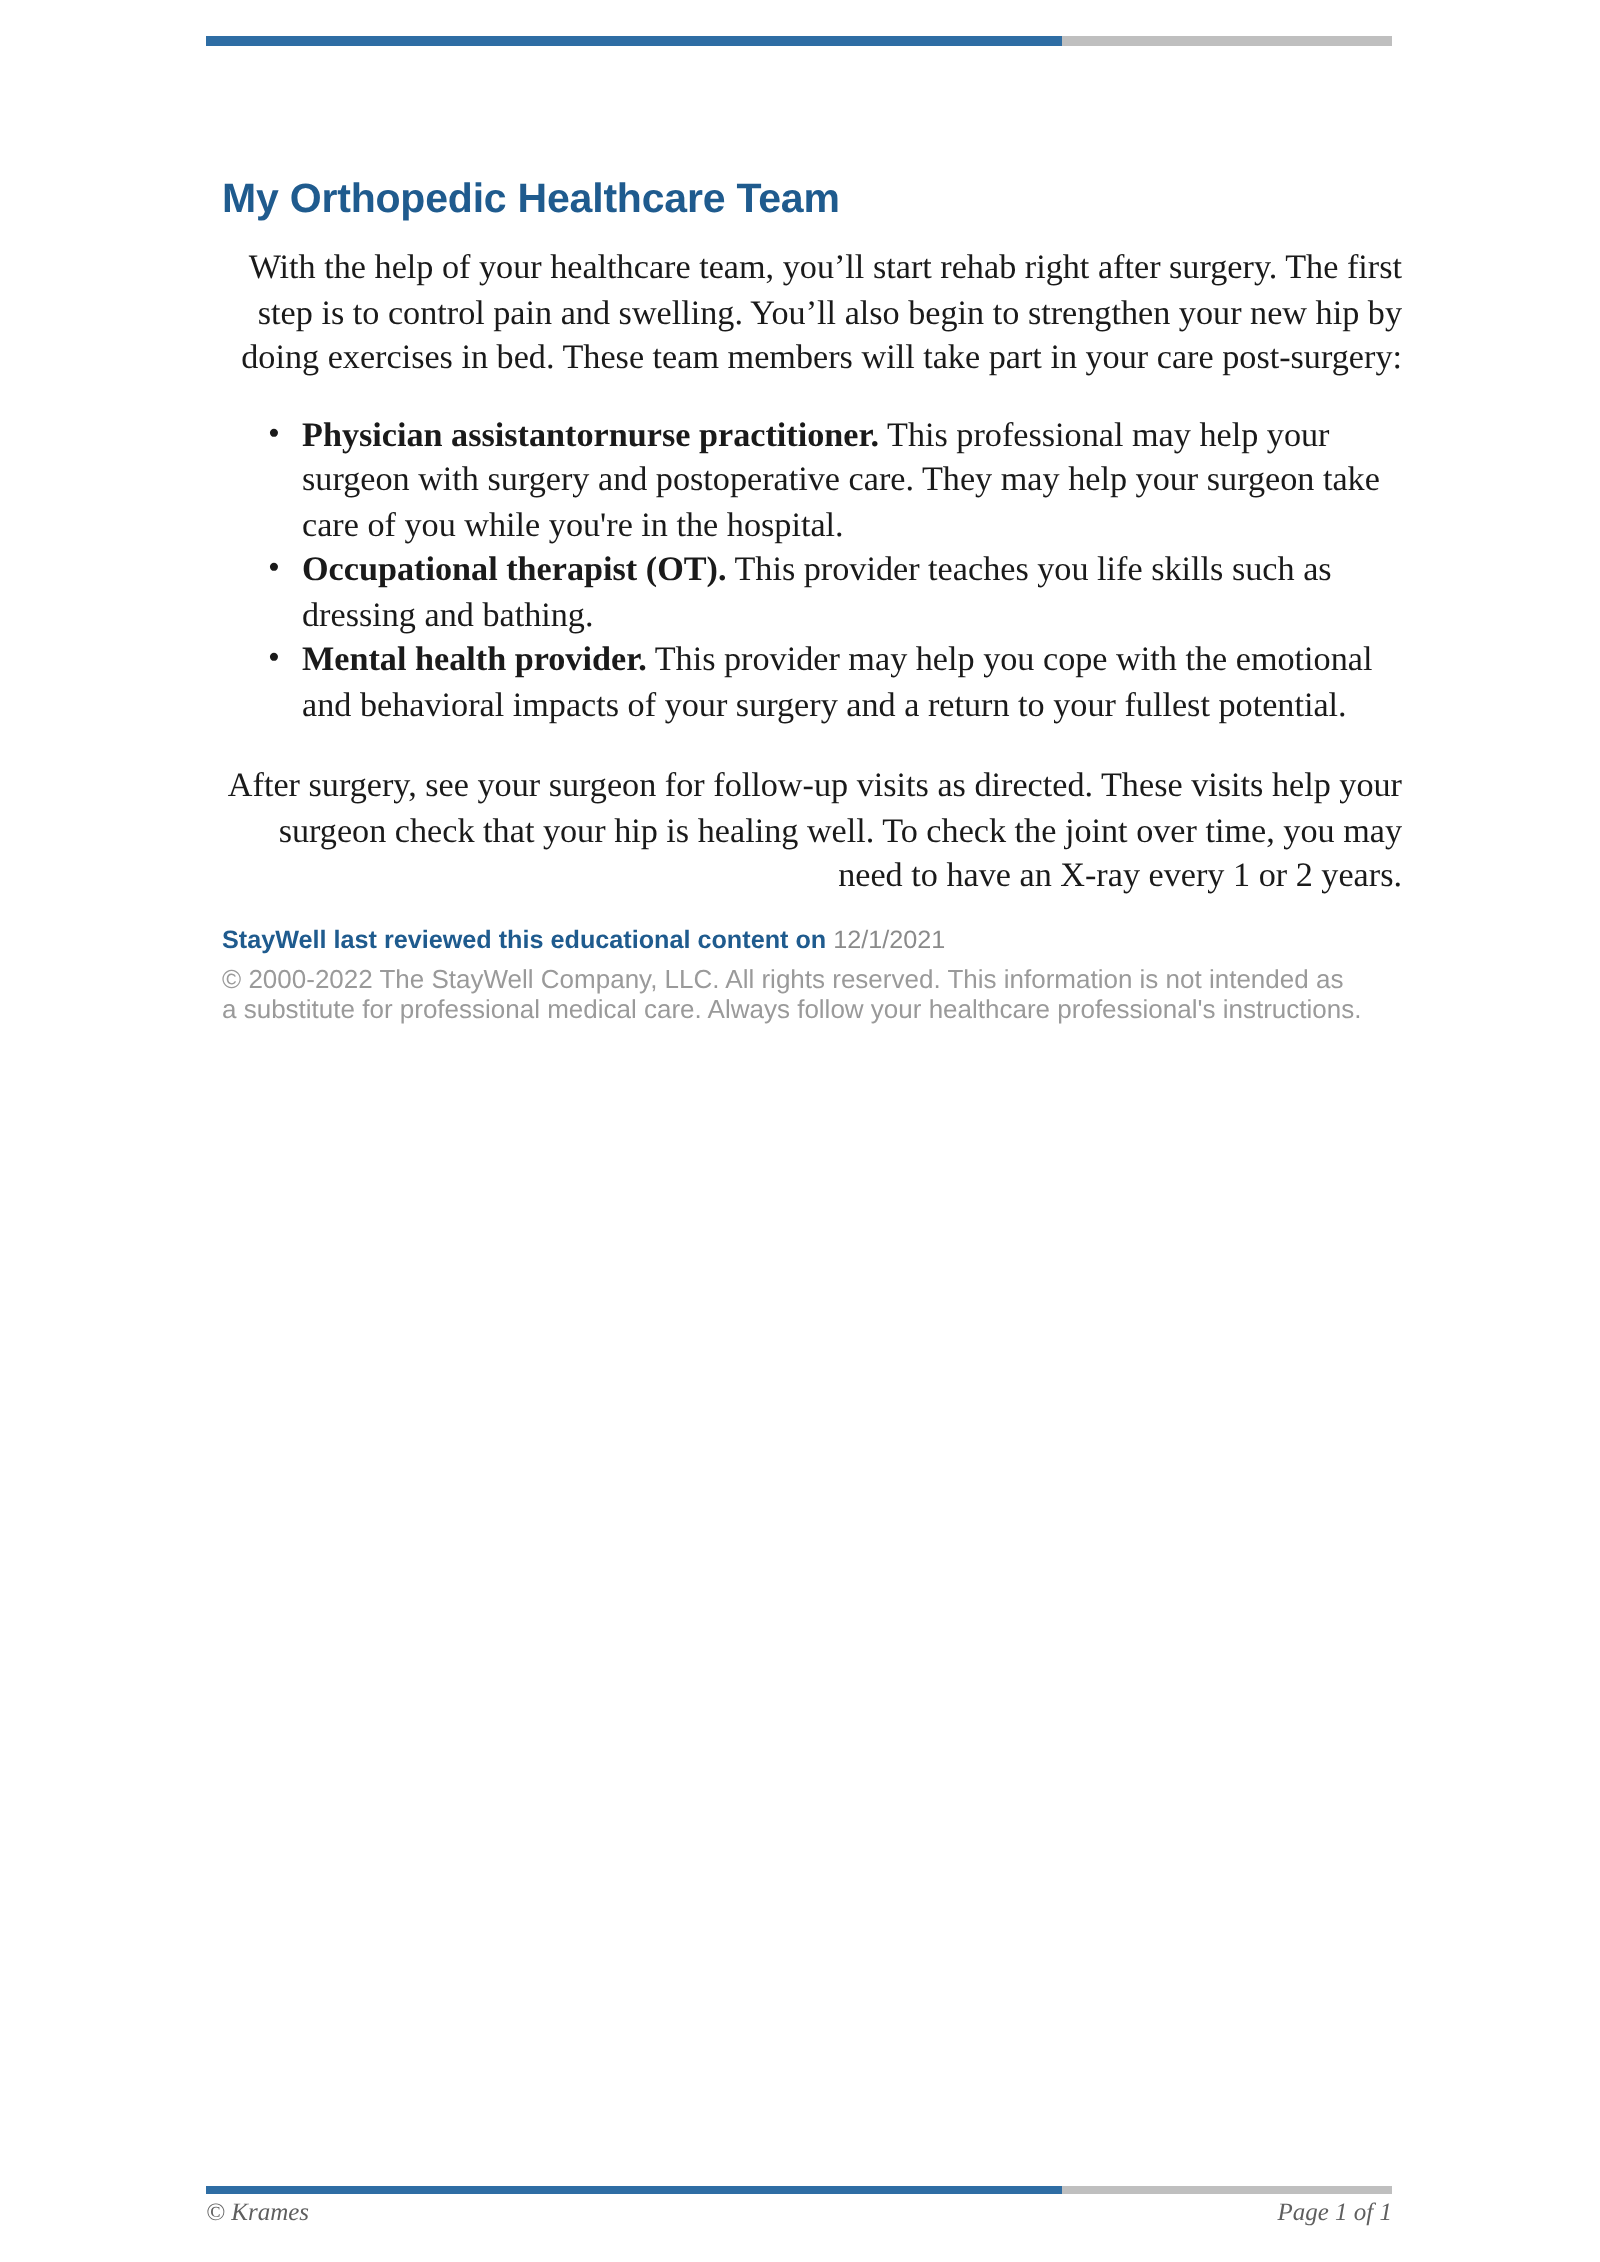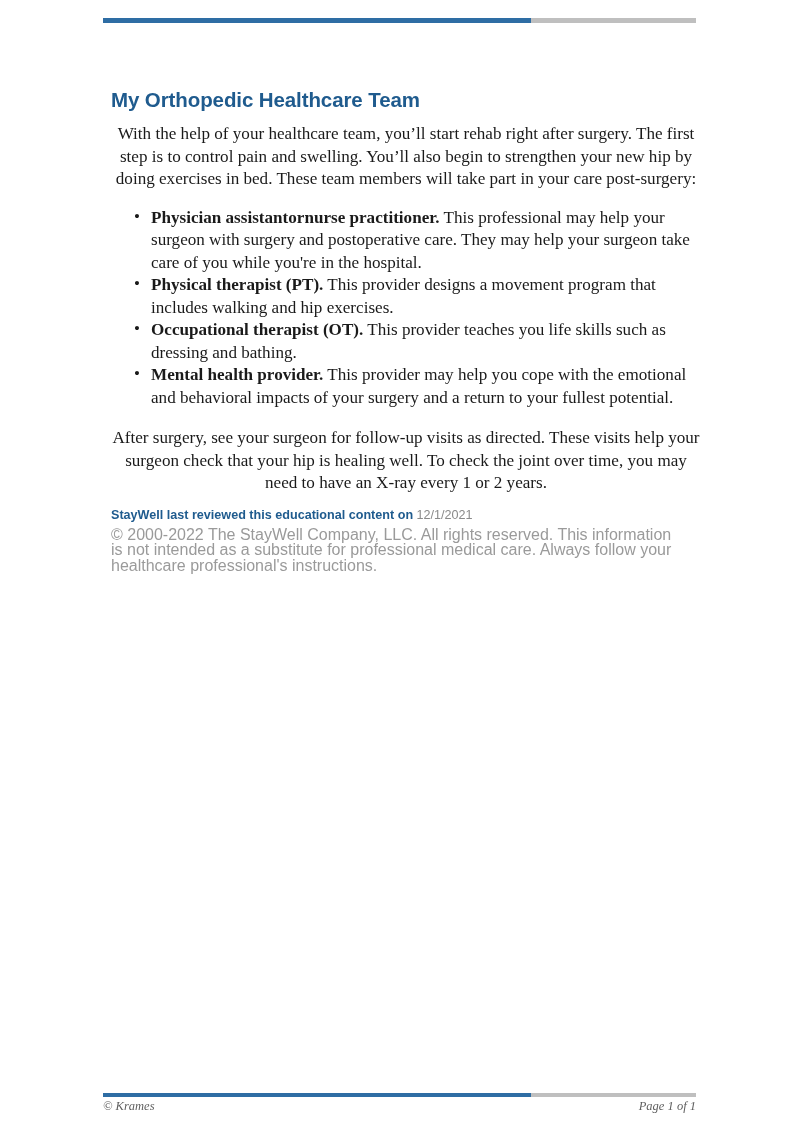--- a/index.html
+++ b/index.html
@@ -54,21 +54,21 @@
     color: #1f5b8e;
     margin: 0 0 11px 0;
     letter-spacing: -0.1px;
   }
 
   p.body-text {
     font-size: 17.1px;
     line-height: 22.5px;
     color: #1a1a1a;
     margin: 0 0 16px 0;
-    text-align: center;
+    text-align: right;
   }
 
   ul.team-list {
     margin: 0 0 18px 0;
     padding-left: 40px;
     list-style: none;
   }
   ul.team-list li {
     font-size: 17.1px;
     line-height: 22.5px;
@@ -99,21 +99,21 @@
     margin: 5px 0 4px 0;
     line-height: 16px;
   }
   .reviewed b {
     color: #1f5b8e;
     font-weight: bold;
   }
 
   .copyright {
     font-family: "Liberation Sans", sans-serif;
-    font-size: 16px;
+    font-size: 13px;
     color: #9a9a9a;
     line-height: 15.5px;
     margin: 0;
     max-width: 570px;
   }
 
   
   .bottom-rule {
     position: absolute;
     left: 103px;
@@ -158,21 +158,20 @@
   </div>
 
   <div class="content">
 
     <h1 class="doc-title">My Orthopedic Healthcare Team</h1>
 
     <p class="body-text">With the help of your healthcare team, you’ll start rehab right after surgery. The first step is to control pain and swelling. You’ll also begin to strengthen your new hip by doing exercises in bed. These team members will take part in your care post-surgery:</p>
 
     <ul class="team-list">
       <li><b>Physician assistantornurse practitioner.</b><span> This professional may help  your surgeon with surgery and postoperative care. They may help your surgeon take care of you while you're in the hospital.</span></li>
-      <li><b>Physical therapist (PT).</b><span> This provider designs a movement program that includes walking and hip exercises.</span></li>
       <li><b>Occupational therapist (OT).</b><span> This provider teaches you life skills such as dressing and bathing.</span></li>
       <li><b>Mental health provider.</b><span> This provider may help you cope with the emotional and behavioral impacts of your surgery and a return to your fullest potential.</span></li>
     </ul>
 
     <div class="para-block">
       <p class="body-text">After surgery, see your surgeon for follow-up visits as directed. These visits help your surgeon check that your hip is healing well. To check the joint over time, you may need to have an X-ray every 1 or 2 years.</p>
     </div>
 
     <p class="reviewed"><b>StayWell last reviewed this educational content on</b> <span>12/1/2021</span></p>
 

